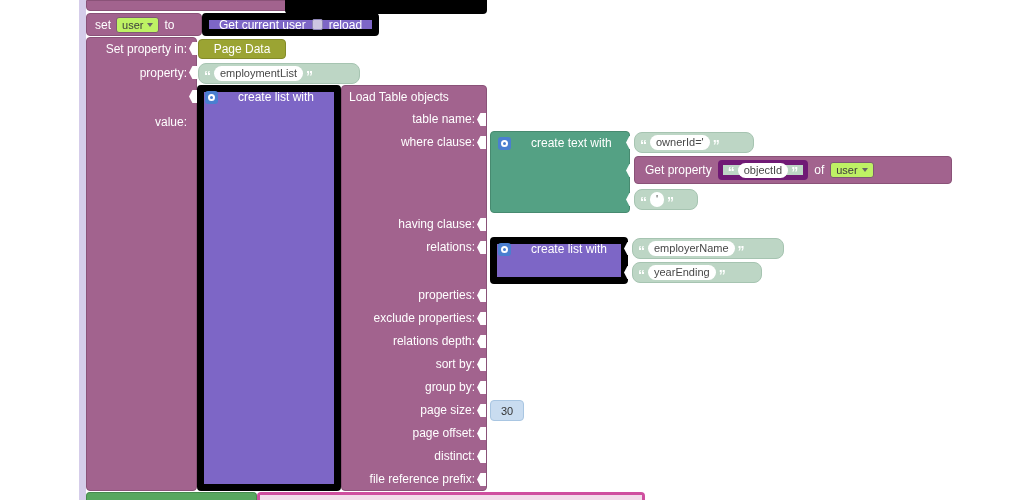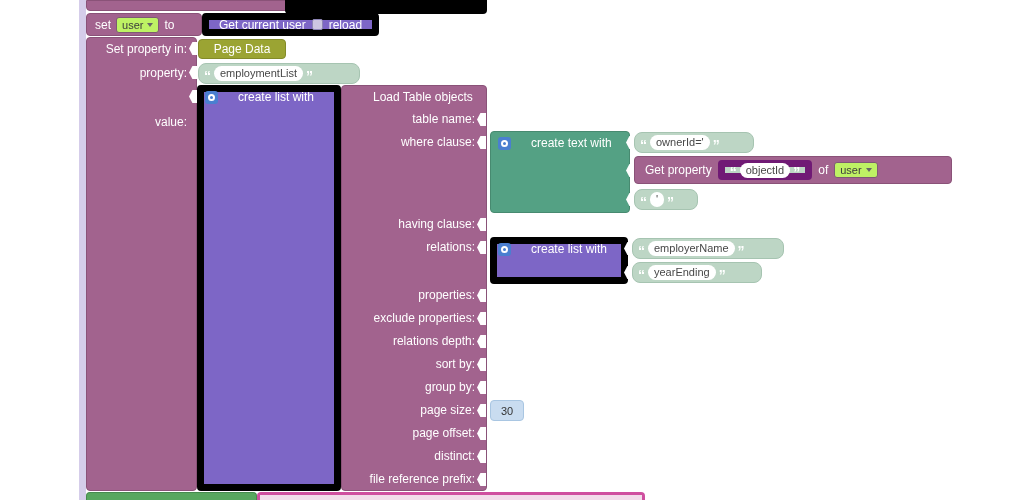--- a/index.html
+++ b/index.html
@@ -17,21 +17,21 @@
 
   .hdr { position:absolute; display:flex; align-items:center; gap:20px; color:#fff;
          font-size:12px; white-space:nowrap; }
 
   .rowflex { display:flex; align-items:center; gap:5px; height:100%; padding-left:8px; }
 
   .chip { position:absolute; display:flex; align-items:center; gap:3px;
           background:#bdd6c5; border:1px solid #a6c4b1; border-radius:8px;
           padding:0 5px; color:#fff; }
   .chip-inline { position:static; display:flex; align-items:center; gap:3px;
-          background:#bdd6c5; border:7px solid #701a75; border-radius:4px;
+          background:#bdd6c5; border:5px solid #701a75; border-radius:4px;
           padding:0 5px; color:#fff; height:20px; flex:none; }
   .fld { background:#fff; border-radius:8px; padding:1px 6px; font-size:11px;
          color:#474747; line-height:13px; white-space:nowrap; }
   .q { font-weight:bold; font-size:14px; line-height:10px; color:#fff; transform:translateY(2px); }
   .qo::before { content:"\201C"; }
   .qc::before { content:"\201D"; }
 
   .numchip { position:absolute; background:#c9dcf0; border:1px solid #a9c6e2; border-radius:4px;
              color:#333; font-size:11px; display:flex; align-items:center; justify-content:center; }
 
@@ -103,21 +103,21 @@
     <span class="q qc"></span>
   </div>
 
   <div class="blk purple" style="left:197px;top:85px;width:144px;height:406px;"></div>
   <div class="hdr" style="left:205px;top:90px;">
     <span class="gear"></span>
     <span>create list with</span>
   </div>
 
   <div class="blk mauve" style="left:341px;top:85px;width:146px;height:406px;"></div>
-  <div class="lbl" style="left:349px;top:90px;margin-left:24px;">Load Table objects</div>
+  <div class="lbl" style="left:349px;top:90px;">Load Table objects</div>
 
   <div class="lbl lbl-r" style="left:345px;top:112px;width:130px;">table name:</div>
   <div class="lbl lbl-r" style="left:345px;top:135px;width:130px;">where clause:</div>
   <div class="lbl lbl-r" style="left:345px;top:217px;width:130px;">having clause:</div>
   <div class="lbl lbl-r" style="left:345px;top:240px;width:130px;">relations:</div>
   <div class="lbl lbl-r" style="left:345px;top:288px;width:130px;">properties:</div>
   <div class="lbl lbl-r" style="left:345px;top:311px;width:130px;">exclude properties:</div>
   <div class="lbl lbl-r" style="left:345px;top:334px;width:130px;">relations depth:</div>
   <div class="lbl lbl-r" style="left:345px;top:357px;width:130px;">sort by:</div>
   <div class="lbl lbl-r" style="left:345px;top:380px;width:130px;">group by:</div>

